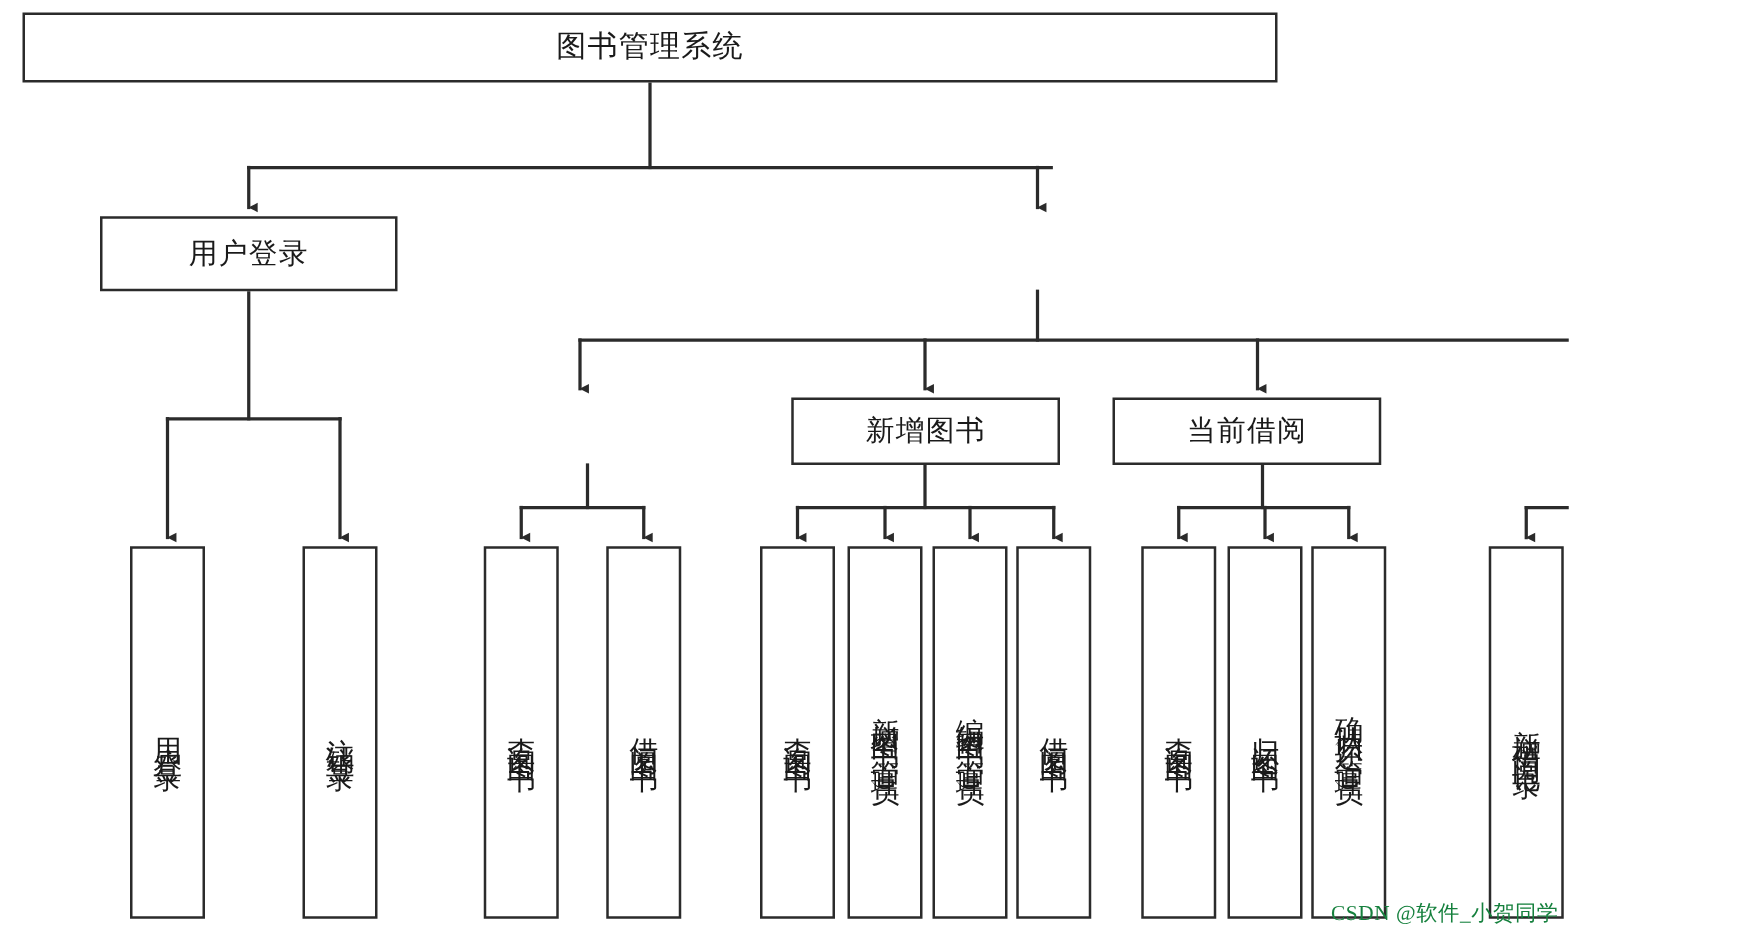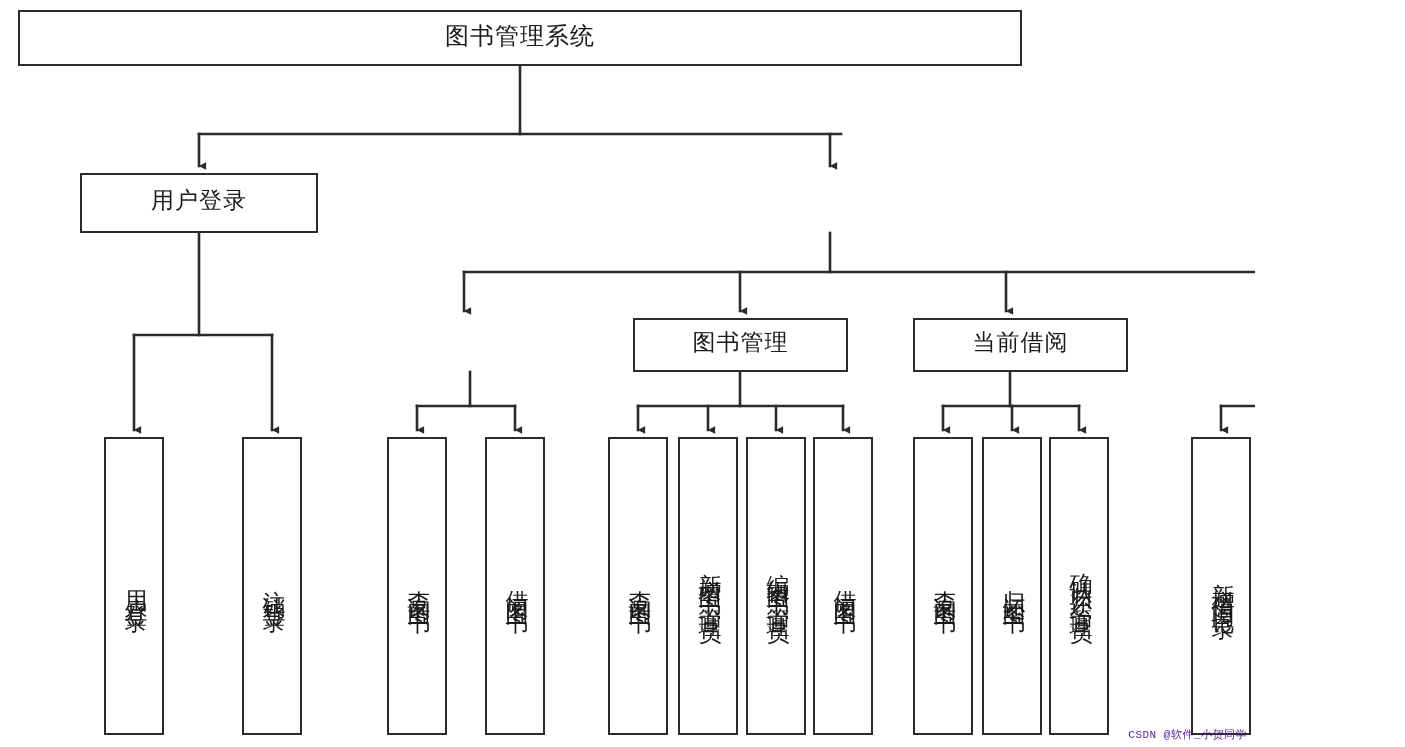--- a/index.html
+++ b/index.html
@@ -5,21 +5,21 @@
   html, body {
     margin: 0;
     padding: 0;
     background: #ffffff;
   }
   #canvas {
     position: relative;
     width: 1255px;
     height: 747px;
     background: #ffffff;
-    font-family: Liberation Mono, monospace;
+    font-family: Liberation Serif, serif;
     overflow: hidden;
   }
   svg.edges {
     position: absolute;
     left: 0;
     top: 0;
     width: 1405px;
     height: 747px;
     pointer-events: none;
   }
@@ -52,22 +52,22 @@
     display: block;
     text-align: center;
   }
   #title-node {
     font-size: 24px;
   }
   .watermark {
     position: absolute;
     right: 8px;
     bottom: 5px;
-    font-size: 11px;
-    color: #4c1d95;
+    font-size: 17px;
+    color: #15803d;
     letter-spacing: 0.5px;
     white-space: nowrap;
   }
 </style>
 </head>
 <body>
 
 <div id="canvas">
 
   <svg class="edges" viewBox="0 0 1405 747">
@@ -122,23 +122,23 @@
 
   <div class="node horiz" id="title-node" style="left:18px; top:10px; width:1004px; height:56px;">
     <span>图书管理系统</span>
   </div>
 
   <div class="node horiz" style="left:80px; top:173px; width:238px; height:60px;">
     <span>用户登录</span>
   </div>
 
   <div class="node horiz" style="left:633px; top:318px; width:215px; height:54px;">
-    <span>图书管理</span>
+    <span>新增图书</span>
   </div>
-  <div class="node horiz" style="left:913px; top:318px; width:215px; height:54px;">
+  <div class="node horiz" style="left:890px; top:318px; width:215px; height:54px;">
     <span>当前借阅</span>
   </div>
 
   <div class="node vert" style="left:104px; top:437px; width:60px; height:298px;">
     <span class="vtext">用户登录</span>
   </div>
   <div class="node vert" style="left:242px; top:437px; width:60px; height:298px;">
     <span class="vtext">注销登录</span>
   </div>
   <div class="node vert" style="left:387px; top:437px; width:60px; height:298px;">

